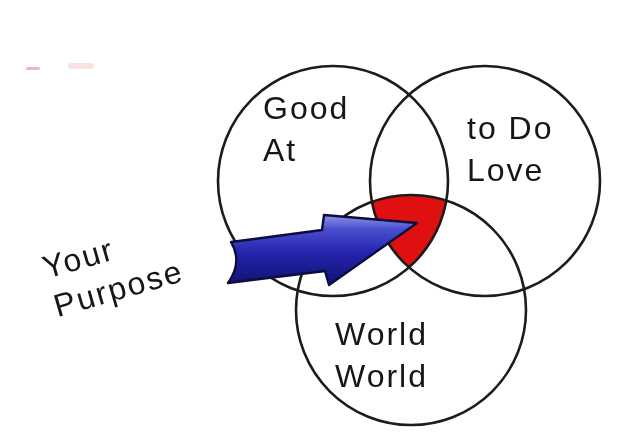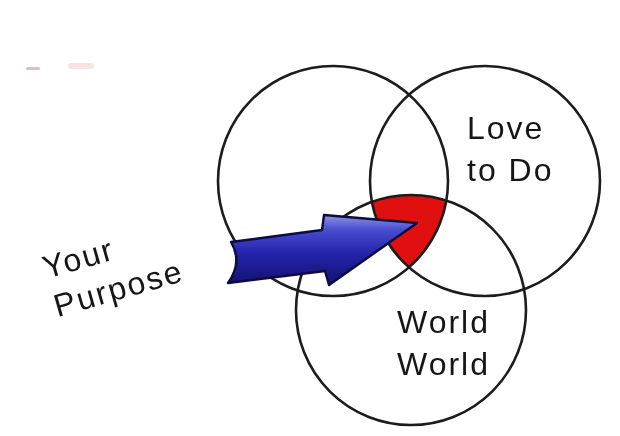--- a/index.html
+++ b/index.html
@@ -12,21 +12,21 @@
   }
   .stage svg{position:absolute;left:0;top:0;}
   .vlabel{
     position:absolute;
     color:#161616;
     font-size:32px;
     line-height:42px;
     letter-spacing:2px;
     white-space:nowrap;
   }
-  .vlabel.center{text-align:right;}
+  .vlabel.center{text-align:left;margin-top:12px;}
   .pointer-label{
     position:absolute;
     left:38px;top:249px;
     color:#161616;
     font-size:32px;
     line-height:40px;
     letter-spacing:2px;
     transform:rotate(-16deg);
     transform-origin:0 0;
     white-space:nowrap;
@@ -63,24 +63,28 @@
     <path d="M 231 242
              L 322 230
              L 324 215
              L 417 223
              L 329 285
              L 325 271
              L 228 283
              Q 243 262 231 242 Z" fill="url(#arrowGrad)" stroke-width="2.4" stroke-linejoin="round" stroke="#0c0c3e"></path>
   </svg>
 
+  <div class="vlabel" style="left:263px;top:87px;">
+    <span class="line">Good</span>
+    <span class="line">At</span>
+  </div>
 
   <div class="vlabel" style="left:467px;top:107px;">
+    <span class="line">to Do</span>
     <span class="line">Love</span>
-    <span class="line">to Do</span>
   </div>
 
   <div class="vlabel center" style="left:335px;top:301px;width:155px;">
     <span class="line">World</span>
     <span class="line">World</span>
   </div>
 
   <div class="pointer-label">
     <span class="line">Your</span>
     <span class="line">Purpose</span>

